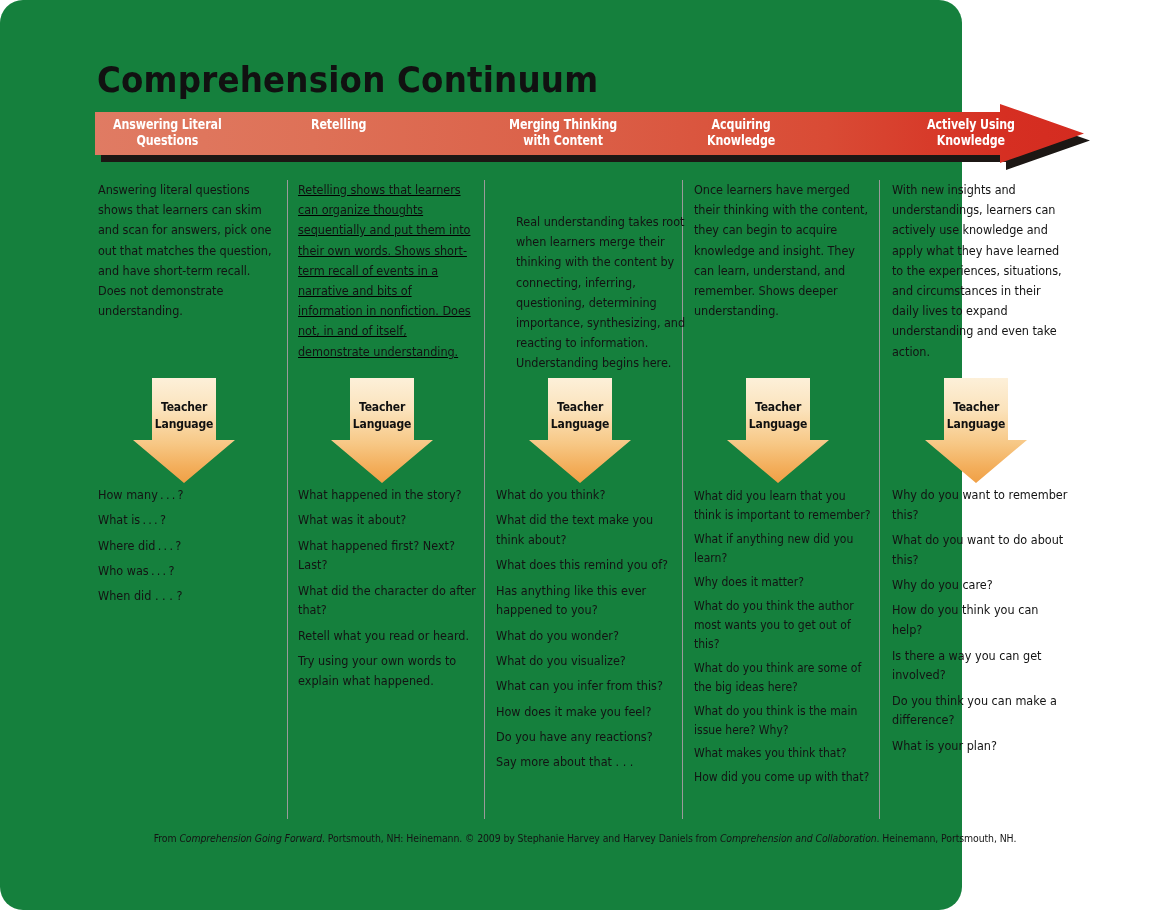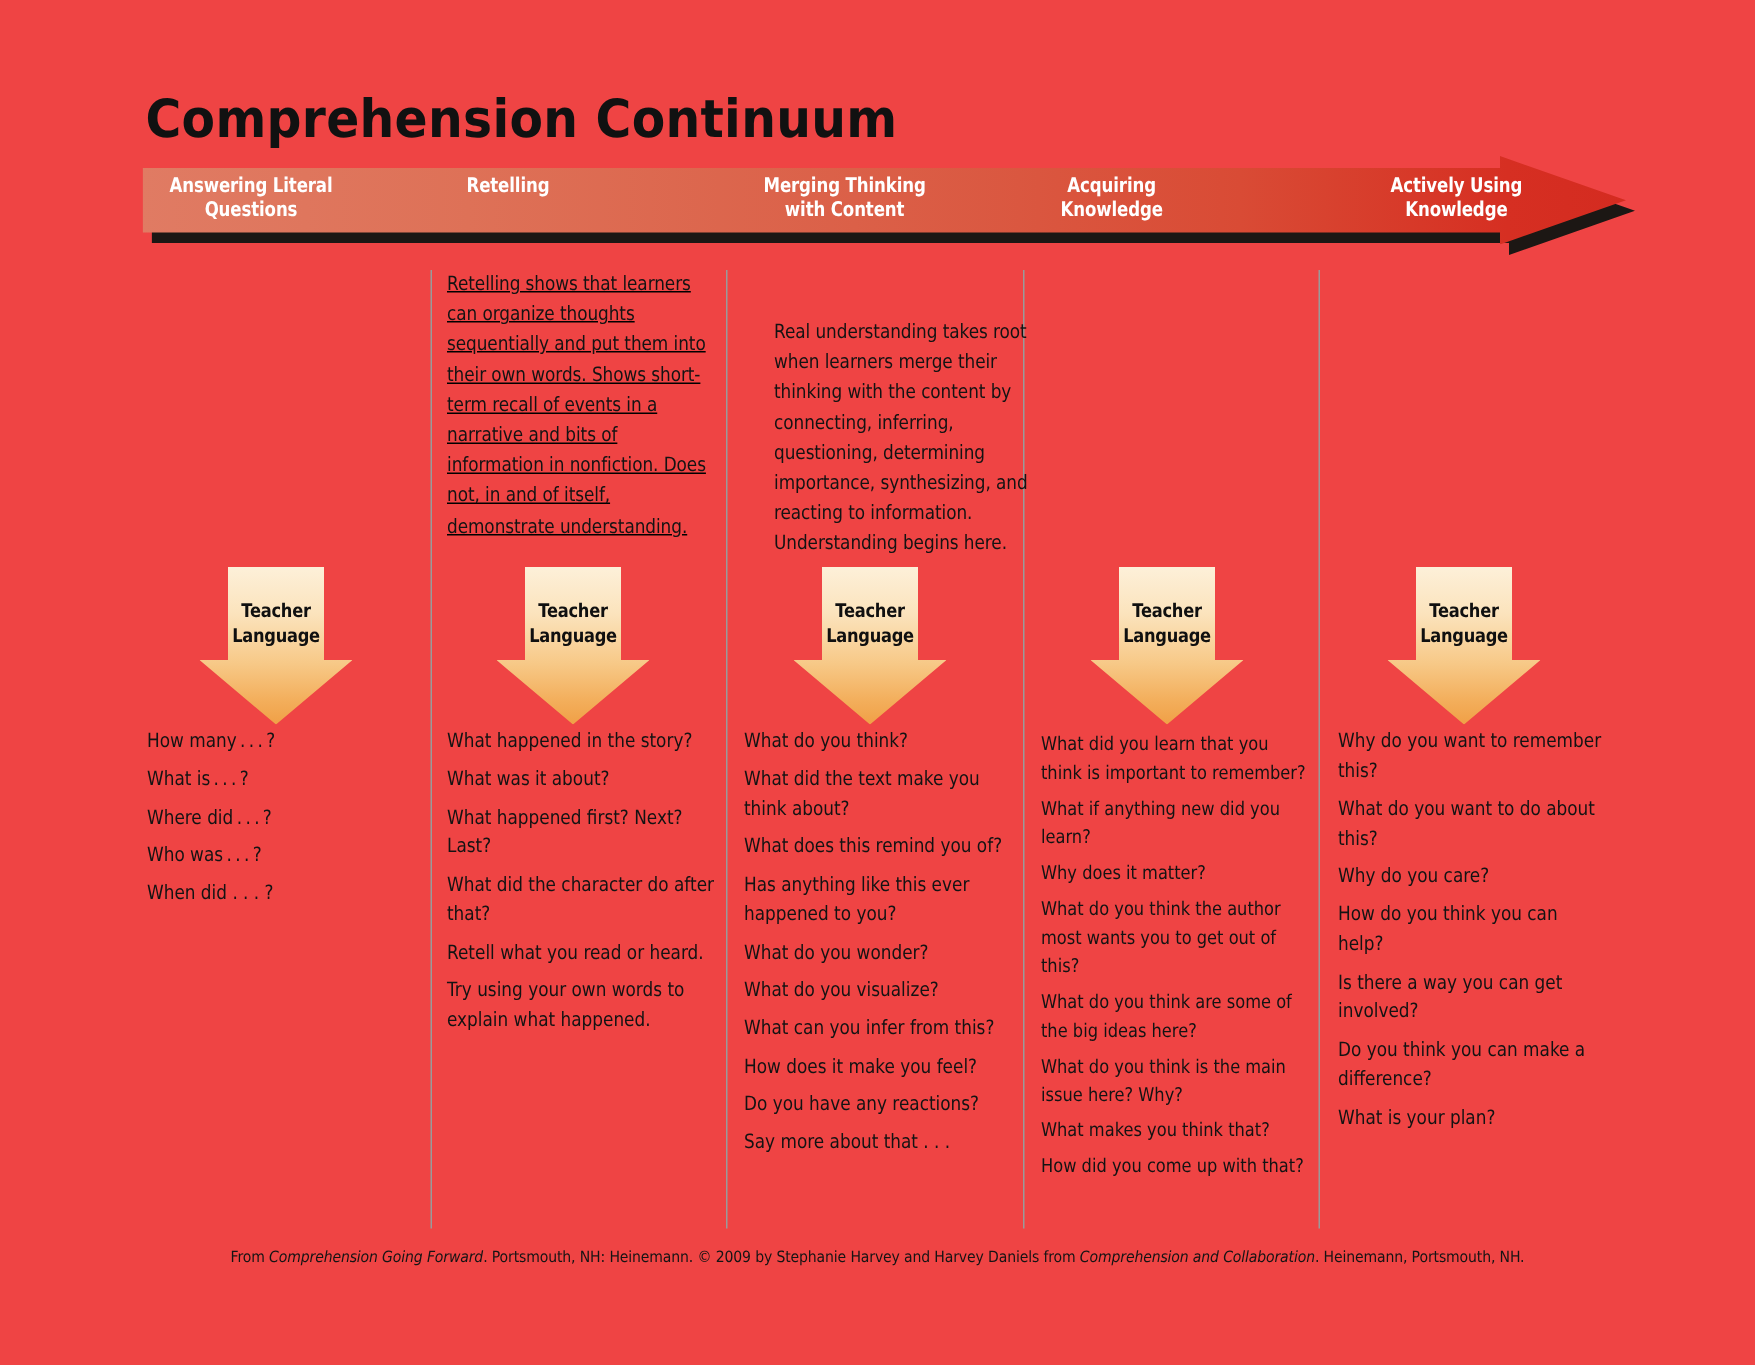--- a/index.html
+++ b/index.html
@@ -12,23 +12,24 @@
     height: 910px;
     font-family: "Liberation Sans", sans-serif;
     color: #000000;
     overflow: hidden;
     position: relative;
   }
 
   #poster {
     position: absolute;
     left: 0; top: 0;
-    width: 1170px;
+    width: 962px;
     height: 910px;
-    background: #ef4444;
+    background: #15803d;
+    border-radius: 23px;
   }
 
   
   #title {
     position: absolute;
     left: 97px;
     top: 60px;
     font-size: 35px;
     font-weight: bold;
     letter-spacing: 0.2px;
@@ -193,20 +194,23 @@
 Knowledge</div>
     <div class="banner-label" style="left:832px;">Actively Using
 Knowledge</div>
   </div>
 
   <div class="col-divider" style="left:287px;"></div>
   <div class="col-divider" style="left:484px;"></div>
   <div class="col-divider" style="left:682px;"></div>
   <div class="col-divider" style="left:879px;"></div>
 
+  <div class="col" style="left:98px;">
+    <div class="desc">Answering literal questions shows that learners can skim and scan for answers, pick one out that matches the question, and have short-term recall. Does not demonstrate understanding.</div>
+  </div>
   <div class="tl-arrow" style="left:133px; top:378px;">
     <div class="shape"></div>
     <div class="label">Teacher
 Language</div>
   </div>
   <div class="qlist" style="left:98px; top:485px;">
     <div class="q">How many . . . ?</div>
     <div class="q">What is . . . ?</div>
     <div class="q">Where did . . . ?</div>
     <div class="q">Who was . . . ?</div>
@@ -244,36 +248,42 @@
     <div class="q">What does this remind you of?</div>
     <div class="q">Has anything like this ever happened to you?</div>
     <div class="q">What do you wonder?</div>
     <div class="q">What do you visualize?</div>
     <div class="q">What can you infer from this?</div>
     <div class="q">How does it make you feel?</div>
     <div class="q">Do you have any reactions?</div>
     <div class="q">Say more about that . . .</div>
   </div>
 
+  <div class="col" style="left:694px;">
+    <div class="desc">Once learners have merged their thinking with the content, they can begin to acquire knowledge and insight. They can learn, understand, and remember. Shows deeper understanding.</div>
+  </div>
   <div class="tl-arrow" style="left:727px; top:378px;">
     <div class="shape"></div>
     <div class="label">Teacher
 Language</div>
   </div>
   <div class="qlist tight" style="left:694px; top:486px;">
     <div class="q">What did you learn that you think is important to remember?</div>
     <div class="q">What if anything new did you learn?</div>
     <div class="q">Why does it matter?</div>
     <div class="q">What do you think the author most wants you to get out of this?</div>
     <div class="q">What do you think are some of the big ideas here?</div>
     <div class="q">What do you think is the main issue here? Why?</div>
     <div class="q">What makes you think that?</div>
     <div class="q">How did you come up with that?</div>
   </div>
 
+  <div class="col" style="left:892px;">
+    <div class="desc">With new insights and understandings, learners can actively use knowledge and apply what they have learned to the experiences, situations, and circumstances in their daily lives to expand understanding and even take action.</div>
+  </div>
   <div class="tl-arrow" style="left:925px; top:378px;">
     <div class="shape"></div>
     <div class="label">Teacher
 Language</div>
   </div>
   <div class="qlist" style="left:892px; top:485px;">
     <div class="q">Why do you want to remember this?</div>
     <div class="q">What do you want to do about this?</div>
     <div class="q">Why do you care?</div>
     <div class="q">How do you think you can help?</div>

